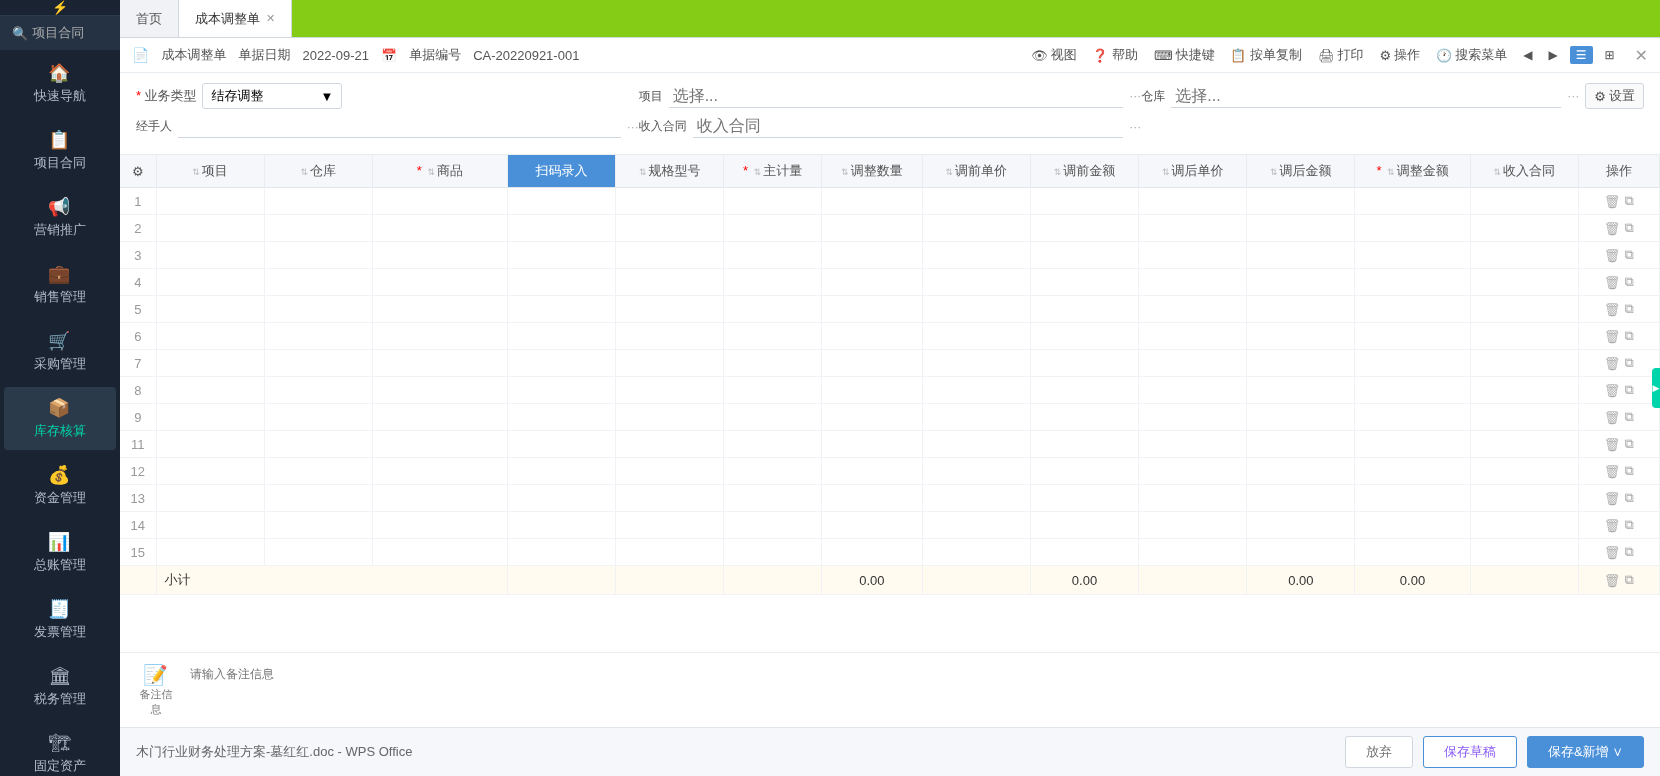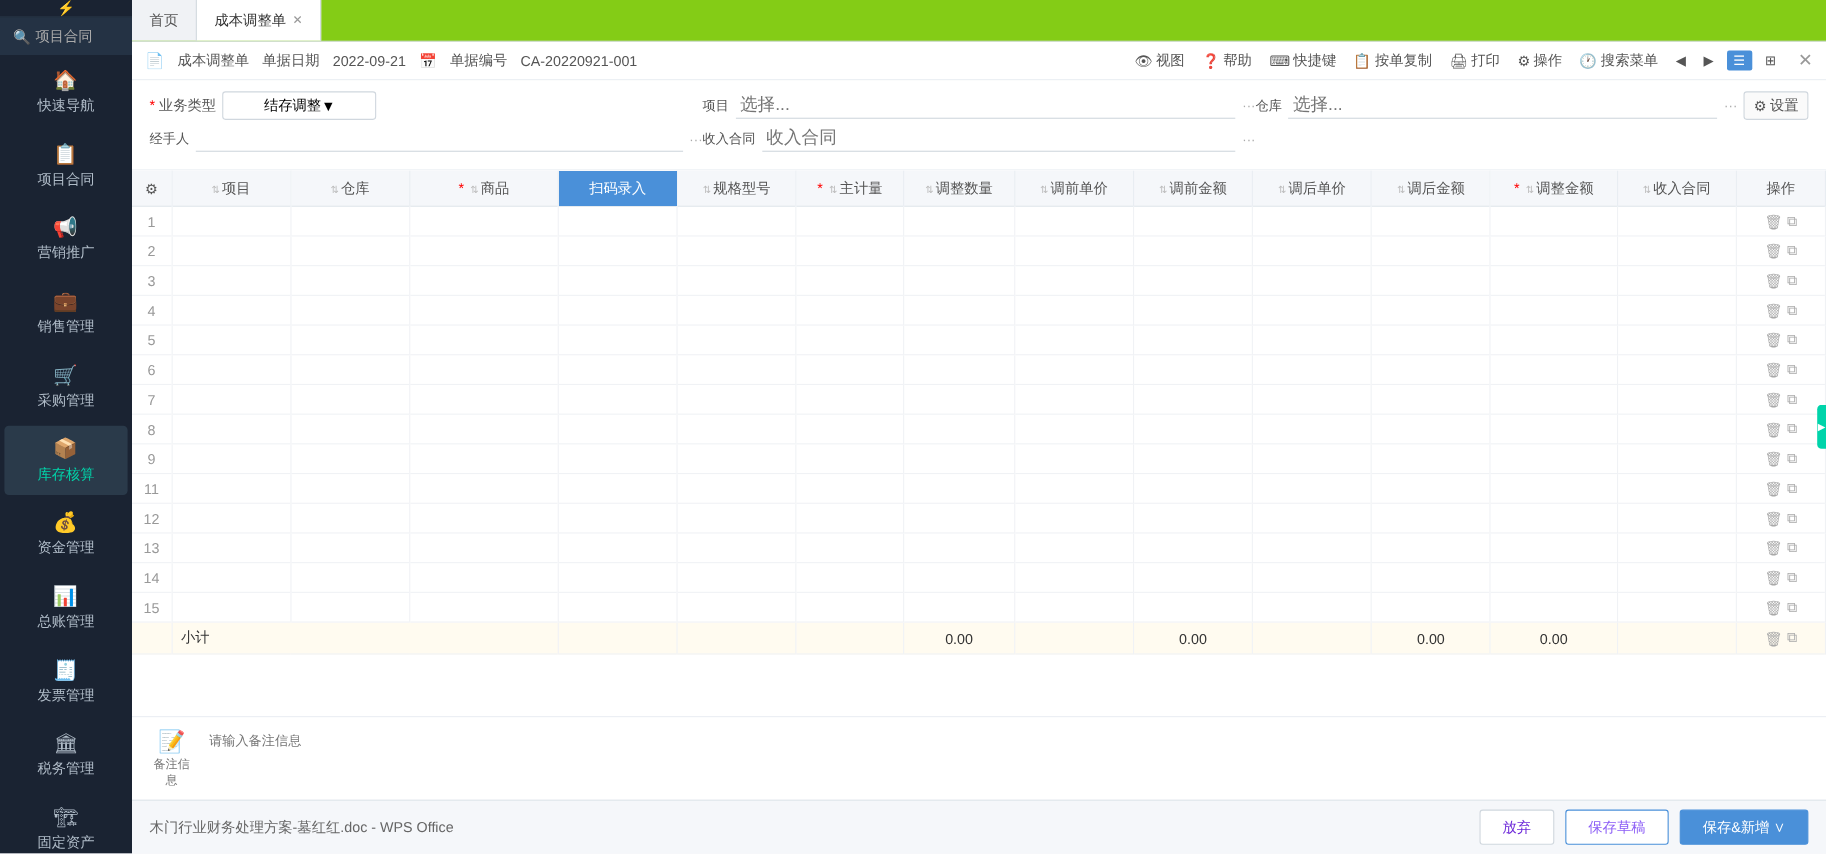--- a/index.html
+++ b/index.html
@@ -145,21 +145,21 @@
     .form-select {
       display: flex;
       align-items: center;
       border: 1px solid #d0d7de;
       border-radius: 3px;
       padding: 3px 8px;
       background: #fff;
       cursor: pointer;
       min-width: 140px;
       font-size: 12px;
-      justify-content: center;
+      justify-content: space-between;
     }
     .dots-btn { color: #aaa; cursor: pointer; font-size: 12px; }
     .settings-btn {
       display: flex; align-items: center; gap: 3px;
       border: 1px solid #d0d7de; border-radius: 3px;
       padding: 3px 8px; cursor: pointer; font-size: 12px; color: #555;
       background: #fafafa;
     }
 
     
@@ -240,21 +240,21 @@
       flex-shrink: 0;
     }
     .footer-left { margin-right: auto; color: #666; font-size: 12px; }
     .btn {
       padding: 6px 20px;
       border-radius: 3px;
       border: 1px solid #d0d7de;
       cursor: pointer;
       font-size: 13px;
     }
-    .btn-default { background: #fff; color: #6d28d9; }
+    .btn-default { background: #fff; color: #737373; }
     .btn-secondary { background: #fff; color: #8b5cf6; border-color: #4a90d9; }
     .btn-primary { background: #4a90d9; color: #fff; border-color: #4a90d9; display: flex; align-items: center; gap: 4px; }
 
     
     .right-edge {
       position: absolute;
       right: 0;
       top: 50%;
       transform: translateY(-50%);
       background: #00d4aa;

